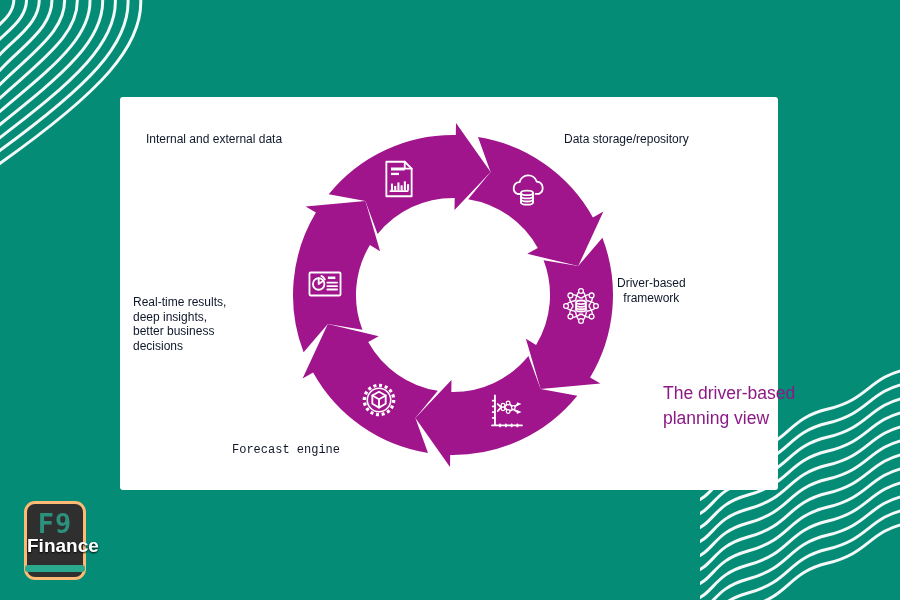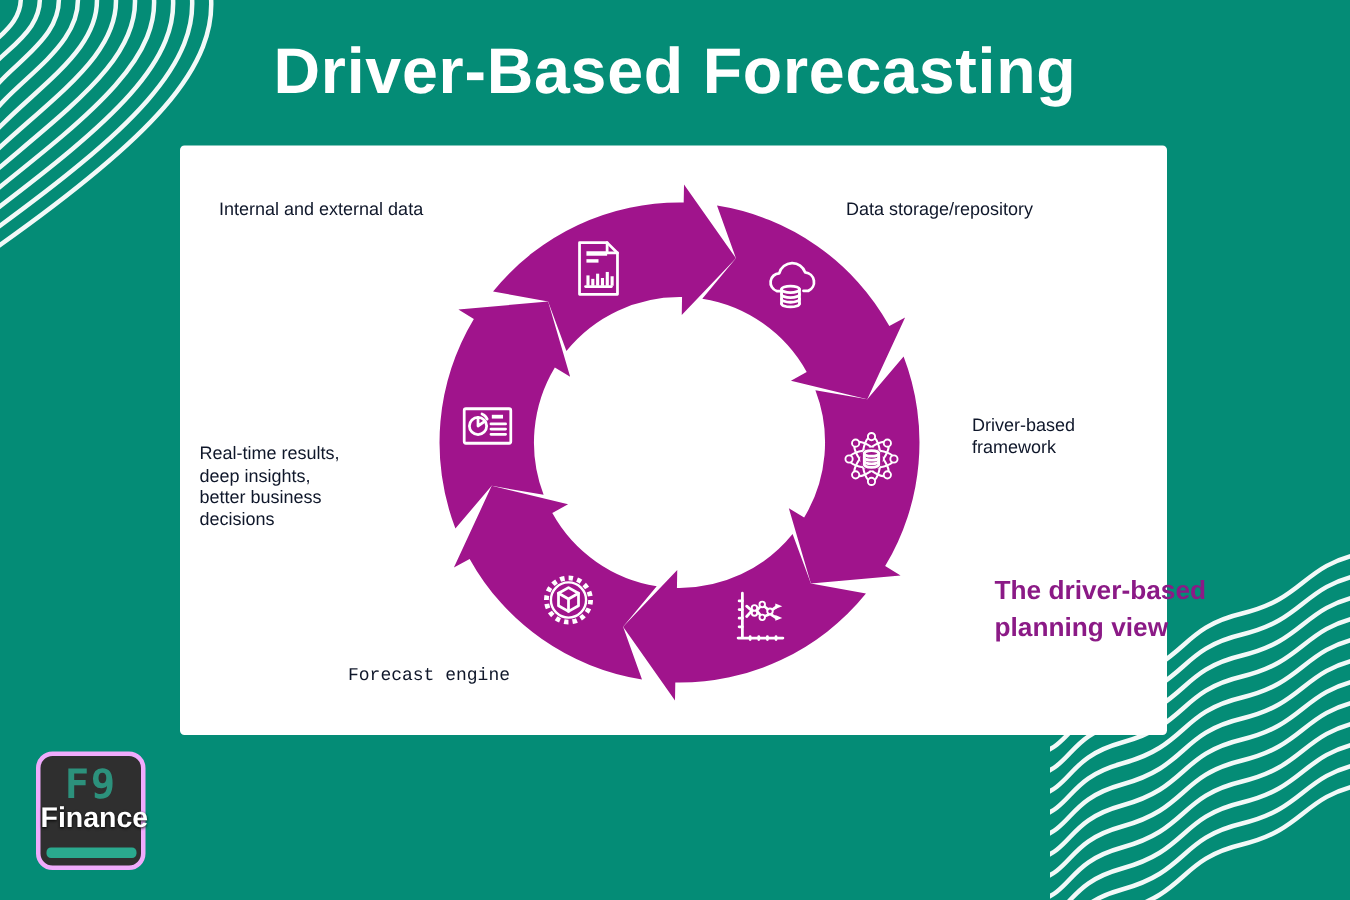--- a/index.html
+++ b/index.html
@@ -23,30 +23,30 @@
 
   .step-icon{position:absolute;width:46px;height:46px;}
   .step-icon svg{display:block;}
   .ic{stroke:#fff;stroke-width:1.6;fill:none;stroke-linejoin:round;stroke-linecap:round;}
   .icf{fill:#fff;stroke:none;}
 
   .step-label{position:absolute;z-index:2;color:#0f172a;font-size:12px;line-height:1.22;
     white-space:pre-line;}
   .label-0{left:146px;top:132px;}
   .label-1{left:564px;top:132px;}
-  .label-2{left:648px;top:276px;}
+  .label-2{left:617px;top:276px;text-align:center;}
   .label-3{left:574px;top:433px;}
   .label-4{left:232px;top:443px;font-family:Liberation Mono, monospace;}
   .label-5{left:133px;top:259px;margin-top:36px;}
 
   .center-label{position:absolute;left:390px;top:266px;z-index:3;width:170px;
-    color:#8B1A86;font-size:17.5px;font-weight:700;line-height:1.4;white-space:pre-line;}
-
-  .logo{position:absolute;left:24px;top:501px;width:73px;height:79px;z-index:2;
-    background:#2f2f2f;border:3px solid #f0abfc;border-radius:11px;box-sizing:border-box;}
+    color:#8B1A86;font-size:17.5px;font-weight:400;line-height:1.4;white-space:pre-line;}
+
+  .logo{position:absolute;left:24px;top:501px;width:62px;height:79px;z-index:2;
+    background:#2f2f2f;border:3px solid #fdba74;border-radius:11px;box-sizing:border-box;}
   .logo-top{position:absolute;top:4px;left:0;width:100%;text-align:center;
     color:#2C917C;font-family:"DejaVu Sans Mono",monospace;font-weight:700;font-size:27px;letter-spacing:1px;}
   .logo-bottom{position:absolute;top:31px;left:0;width:100%;text-align:left;
     color:#fff;font-weight:700;font-size:19px;text-shadow:0 1px 2px #000;}
   .logo-bar{position:absolute;bottom:5px;left:50%;transform:translateX(-50%);
     width:60px;height:7px;background:#2AA98E;border-radius:3px;}
 </style>
 </head>
 <body>
 
@@ -73,21 +73,20 @@
       <path d="M 208,60 C 168,68 170,90 128,100 C 86,110 92,132 48,144 C 12,154 16,172 -8,180"></path>
       <path d="M 208,74 C 168,82 170,104 128,114 C 86,124 92,146 48,158 C 12,168 16,186 -8,194"></path>
       <path d="M 208,88 C 168,96 170,118 128,128 C 86,138 92,160 48,172 C 12,182 16,200 -8,208"></path>
       <path d="M 208,102 C 168,110 170,132 128,142 C 86,152 92,174 48,186 C 12,196 16,214 -8,222"></path>
       <path d="M 208,116 C 168,124 170,146 128,156 C 86,166 92,188 48,200 C 12,210 16,228 -8,236"></path>
       <path d="M 208,130 C 168,138 170,160 128,170 C 86,180 92,202 48,214 C 12,224 16,242 -8,250"></path>
       <path d="M 208,144 C 168,152 170,174 128,184 C 86,194 92,216 48,228 C 12,238 16,256 -8,264"></path>
       <path d="M 208,158 C 168,166 170,188 128,198 C 86,208 92,230 48,242 C 12,252 16,270 -8,278"></path>
     </svg>
 
-  <div class="page-title">Driver-Based Forecasting</div>
 
   <div class="card"></div>
 
   <div class="diagram">
     <svg id="ring-svg" width="360" height="360" viewBox="0 0 360 360">
         <path d="M 55.7,79.3 A 160 160 0 0 1 182.8,20.0 L 183.0,8.0 L 217.6,57.1 L 181.5,95.0 L 181.7,83.0 A 97 97 0 0 0 104.6,119.0 L 92.4,86.0 Z" fill="#A0148C"></path>
         <path d="M 205.0,22.0 A 160 160 0 0 1 319.9,102.4 L 330.4,96.6 L 305.2,151.1 L 254.3,138.8 L 264.8,133.0 A 97 97 0 0 0 195.2,84.2 L 217.6,57.1 Z" fill="#A0148C"></path>
         <path d="M 329.4,122.7 A 160 160 0 0 1 317.1,262.4 L 327.4,268.6 L 267.6,274.0 L 252.9,223.8 L 263.1,230.0 A 97 97 0 0 0 270.6,145.2 L 305.2,151.1 Z" fill="#A0148C"></path>
         <path d="M 304.3,280.7 A 160 160 0 0 1 177.2,340.0 L 177.0,352.0 L 142.4,302.9 L 178.5,265.0 L 178.3,277.0 A 97 97 0 0 0 255.4,241.0 L 267.6,274.0 Z" fill="#A0148C"></path>
         <path d="M 155.0,338.0 A 160 160 0 0 1 40.1,257.6 L 29.6,263.4 L 54.8,208.9 L 105.7,221.2 L 95.2,227.0 A 97 97 0 0 0 164.8,275.8 L 142.4,302.9 Z" fill="#A0148C"></path>

